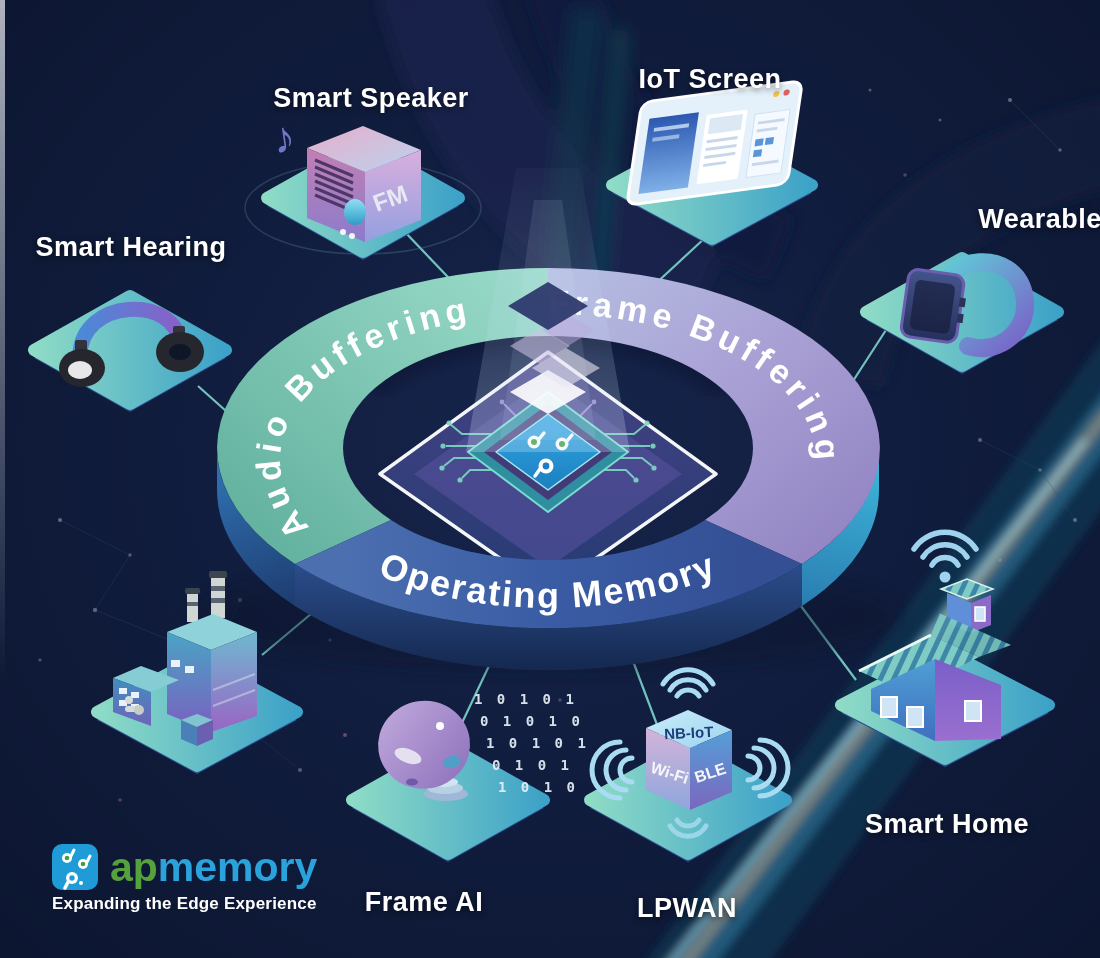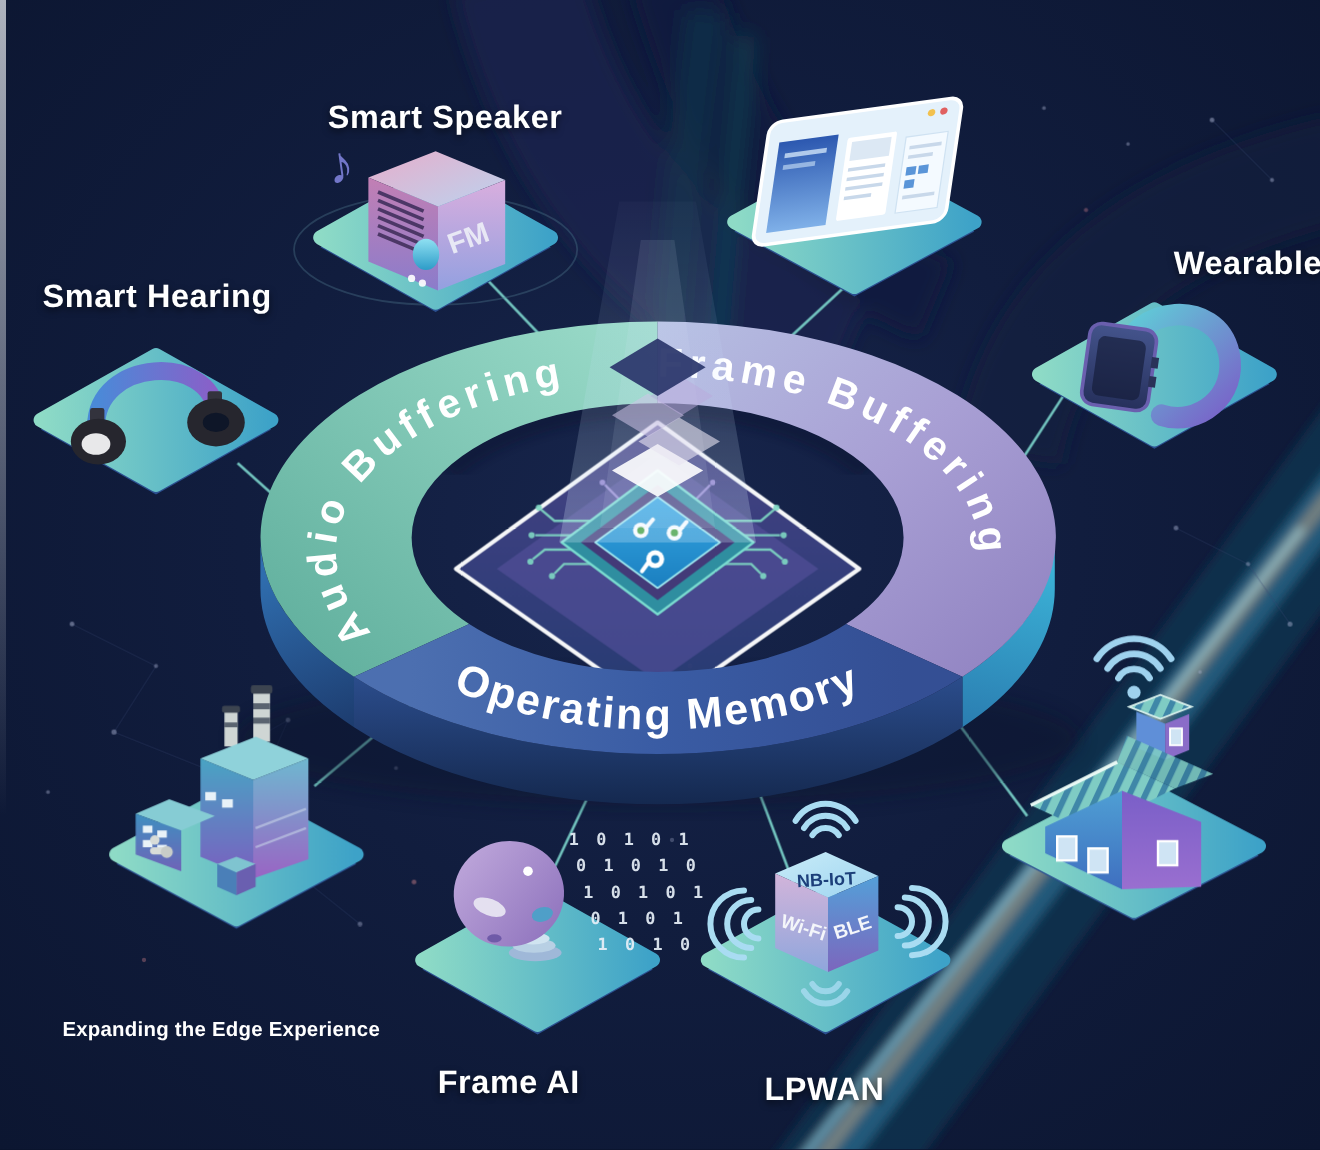--- a/index.html
+++ b/index.html
@@ -498,22 +498,40 @@
           <rect x="-64" y="-8" width="16" height="20"></rect>
             <rect x="-38" y="2" width="16" height="20"></rect>
           <rect x="20" y="-4" width="16" height="20"></rect>
         </g>
       </g>
     </g>
   </svg>
 
   <div class="dev-label" style="left:371px;top:83px">Smart Speaker</div>
   <div class="dev-label" style="left:131px;top:232px">Smart Hearing</div>
+  <div class="dev-label" style="left:710px;top:64px">IoT Screen</div>
   <div class="dev-label" style="left:1040px;top:204px">Wearable</div>
   <div class="dev-label" style="left:424px;top:887px">Frame AI</div>
   <div class="dev-label" style="left:687px;top:893px">LPWAN</div>
+  <div class="dev-label" style="left:947px;top:809px">Smart Home</div>
 
   <div class="logo">
+    <div class="logo-row">
+      <svg width="46" height="46" viewBox="0 0 46 46">
+        <rect width="46" height="46" rx="10" fill="#1f9cd8"></rect>
+        <circle cx="15" cy="14" r="5" fill="#ffffff"></circle>
+          <circle cx="15" cy="14" r="2.3" fill="#44a03c"></circle>
+        <path d="M 19 12 L 22 6" stroke="#ffffff" stroke-width="3" stroke-linecap="round"></path>
+        <circle cx="31" cy="20" r="5" fill="#ffffff"></circle>
+          <circle cx="31" cy="20" r="2.3" fill="#44a03c"></circle>
+        <path d="M 35 18 L 38 12" stroke="#ffffff" stroke-width="3" stroke-linecap="round"></path>
+        <circle cx="20" cy="34" r="6" fill="#ffffff"></circle>
+          <circle cx="20" cy="34" r="2.7" fill="#1f9cd8"></circle>
+        <path d="M 16 38 L 13 44" stroke="#ffffff" stroke-width="3.5" stroke-linecap="round"></path>
+        <circle cx="29" cy="39" r="2" fill="#ffffff"></circle>
+      </svg>
+      <div class="brand"><span class="brand-ap">ap</span><span class="brand-memory">memory</span></div>
+    </div>
     <div class="tagline">Expanding the Edge Experience</div>
   </div>
 
   <div class="edge-strip"></div>
 </div>
 
 </body></html>

